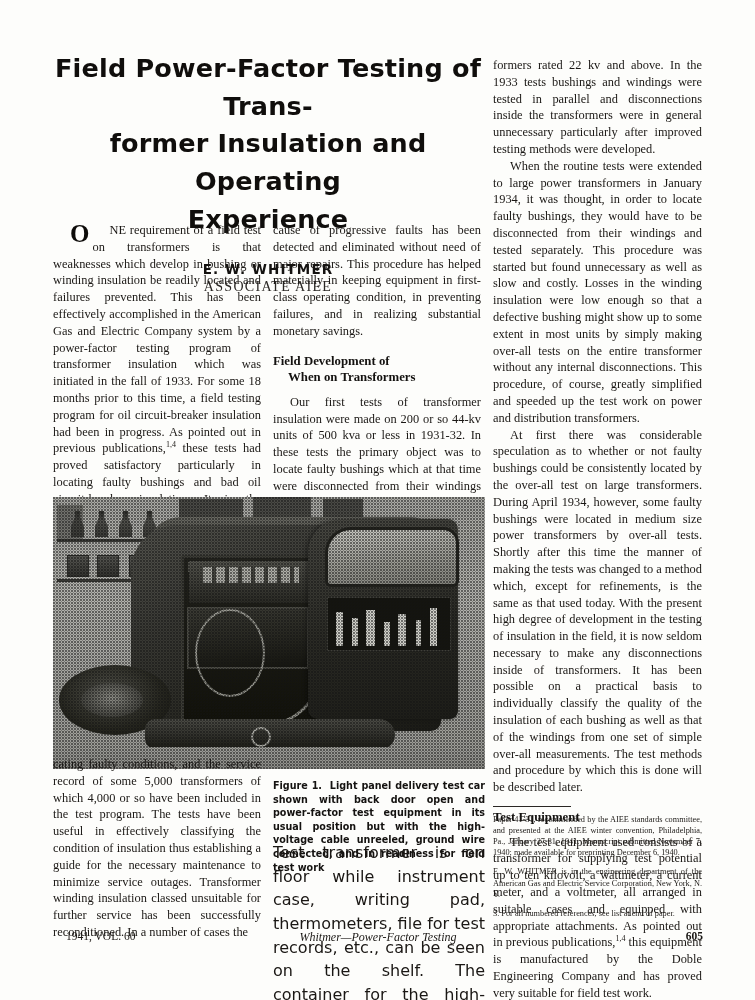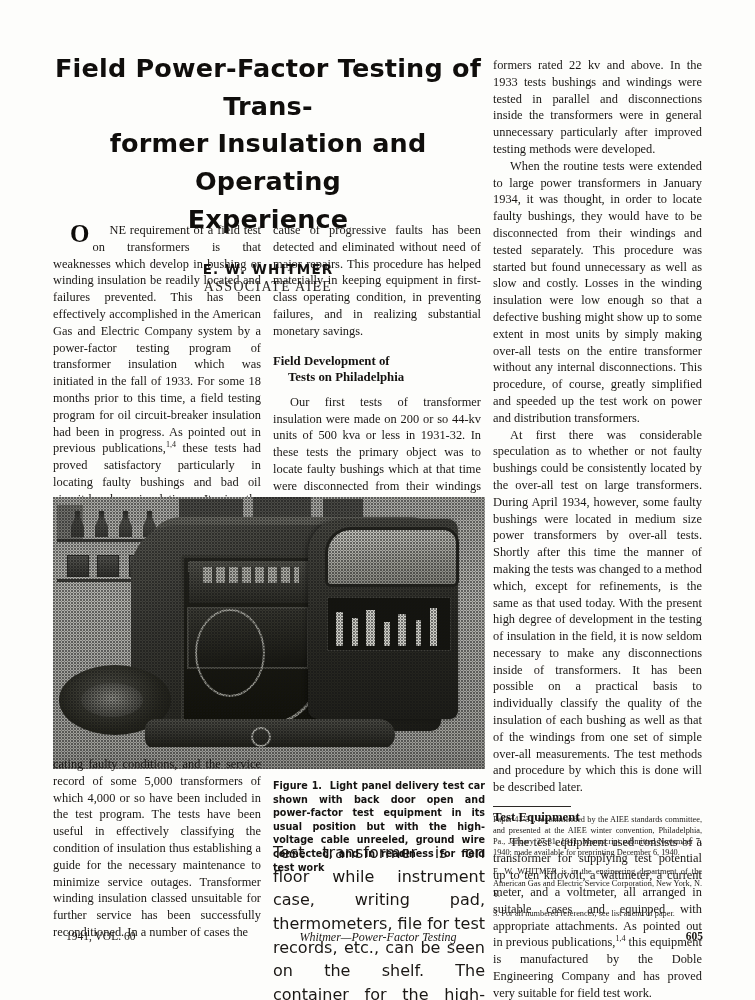--- a/index.html
+++ b/index.html
@@ -317,21 +317,21 @@
   </div>
 
   <div class="col col-left">
     <p class="dropcap-para"><span class="dropcap">O</span><span>NE requirement of a field test on transformers is that weaknesses which develop in bushing or winding insulation be readily located and failures prevented.  This has been effectively accomplished in the American Gas and Electric Company system by a power-factor testing program of transformer insulation which was initiated in the fall of 1933. For some 18 months prior to this time, a field testing program for oil circuit-breaker insulation had been in progress. As pointed out in previous publications,</span><sup class="ref">1,4</sup><span> these tests had proved satisfactory particularly in locating faulty bushings and bad oil circuit-breaker insulation.  It is the purpose of this paper to discuss the tests we have made on transformer winding insulation, the methods used in lo-</span></p>
   </div>
 
   <div class="col col-mid">
     <p class="noindent">cause of progressive faults has been detected and eliminated without need of major repairs.  This procedure has helped materially in keeping equipment in first-class operating condition, in preventing failures, and in realizing substantial monetary savings.</p>
     <div class="sec-head">
       <span>Field Development of</span>
-      <span class="l2">Tests on Philadelphia</span>
+      <span class="l2">When on Transformers</span>
     </div>
     <p>Our first tests of transformer insulation were made on 200 or so 44-kv units of 500 kva or less in 1931-32.  In these tests the primary object was to locate faulty bushings which at that time were disconnected from their windings and tested individually.  Tests in 1933 were extended to instrument and control trans-</p>
   </div>
 
   <div class="col col-right">
     <p class="noindent">formers rated 22 kv and above.  In the 1933 tests bushings and windings were tested in parallel and disconnections inside the transformers were in general unnecessary particularly after improved testing methods were developed.</p>
     <p>When the routine tests were extended to large power transformers in January 1934, it was thought, in order to locate faulty bushings, they would have to be disconnected from their windings and tested separately.  This procedure was started but found unnecessary as well as slow and costly.  Losses in the winding insulation were low enough so that a defective bushing might show up to some extent in most units by simply making over-all tests on the entire transformer without any internal disconnections. This procedure, of course, greatly simplified and speeded up the test work on power and distribution transformers.</p>
     <p>At first there was considerable speculation as to whether or not faulty bushings could be consistently located by the over-all test on large transformers.  During April 1934, however, some faulty bushings were located in medium size power transformers by over-all tests.  Shortly after this time the manner of making the tests was changed to a method which, except for refinements, is the same as that used today.  With the present high degree of development in the testing of insulation in the field, it is now seldom necessary to make any disconnections inside of transformers.  It has been possible on a practical basis to individually classify the quality of the insulation of each bushing as well as that of the windings from one set of simple over-all measurements. The test methods and procedure by which this is done will be described later.</p>
     <div class="sec-head">Test Equipment</div>
     <p><span>The test equipment used consists of a transformer for supplying test potential up to ten kilovolt, a wattmeter, a current meter, and a voltmeter, all arranged in suitable cases and equipped with appropriate attachments.  As pointed out in previous publications,</span><sup class="ref">1,4</sup><span> this equipment is manufactured by the Doble Engineering Company and has proved very suitable for field test work.</span></p>

